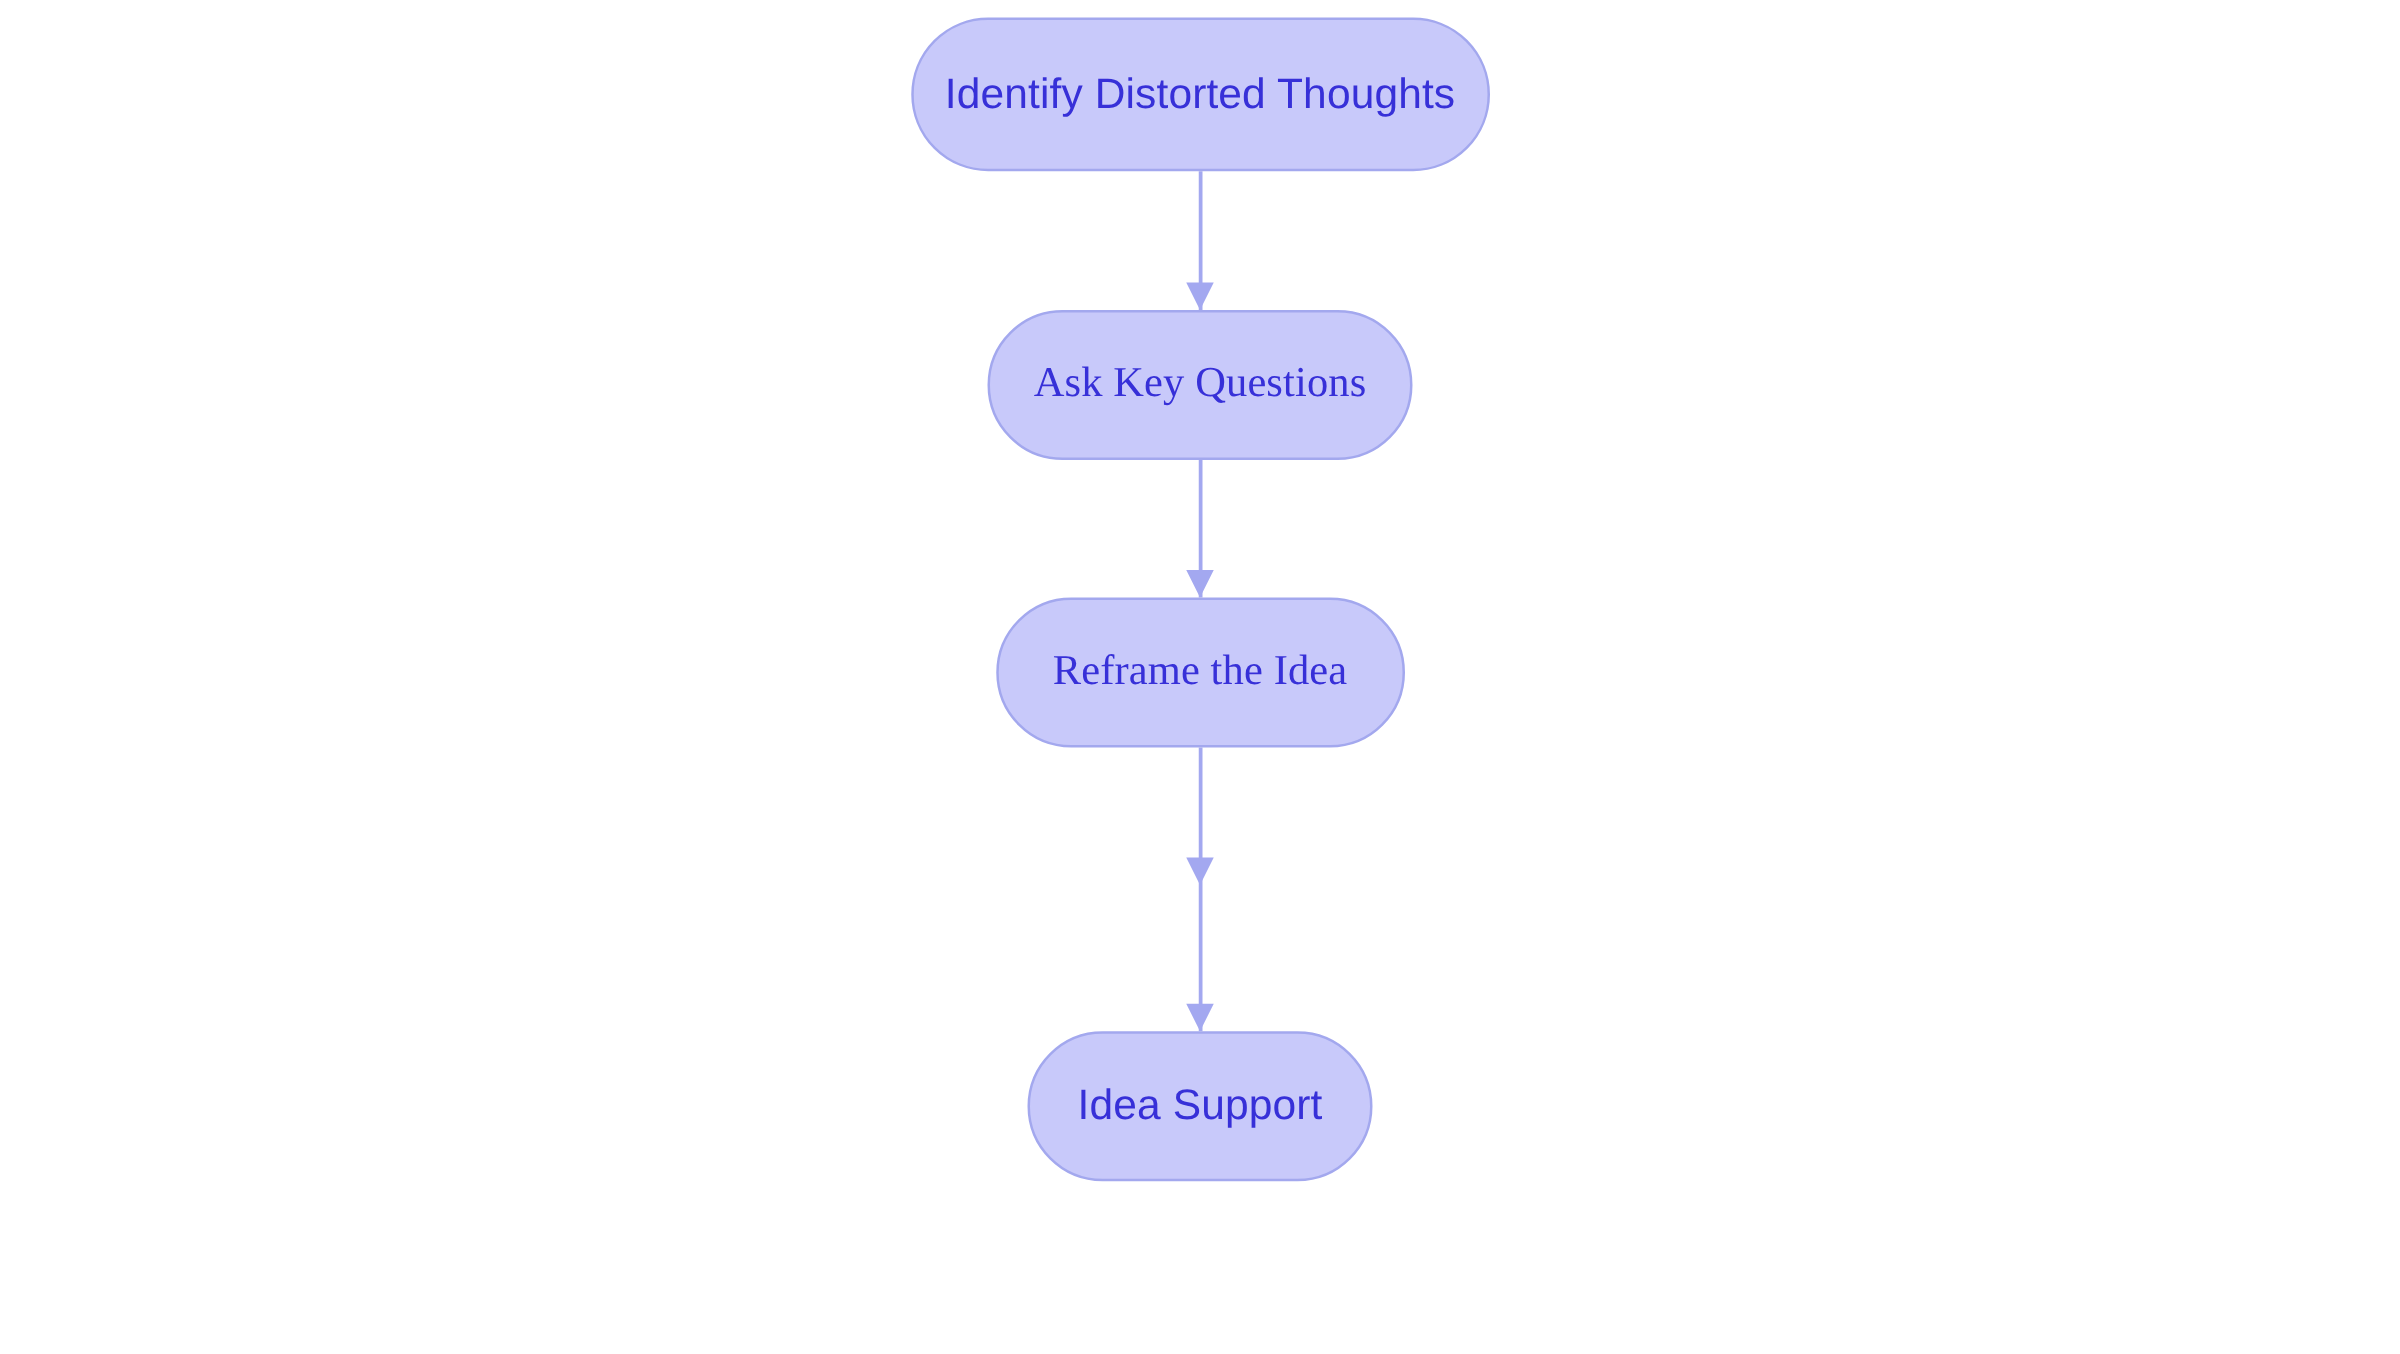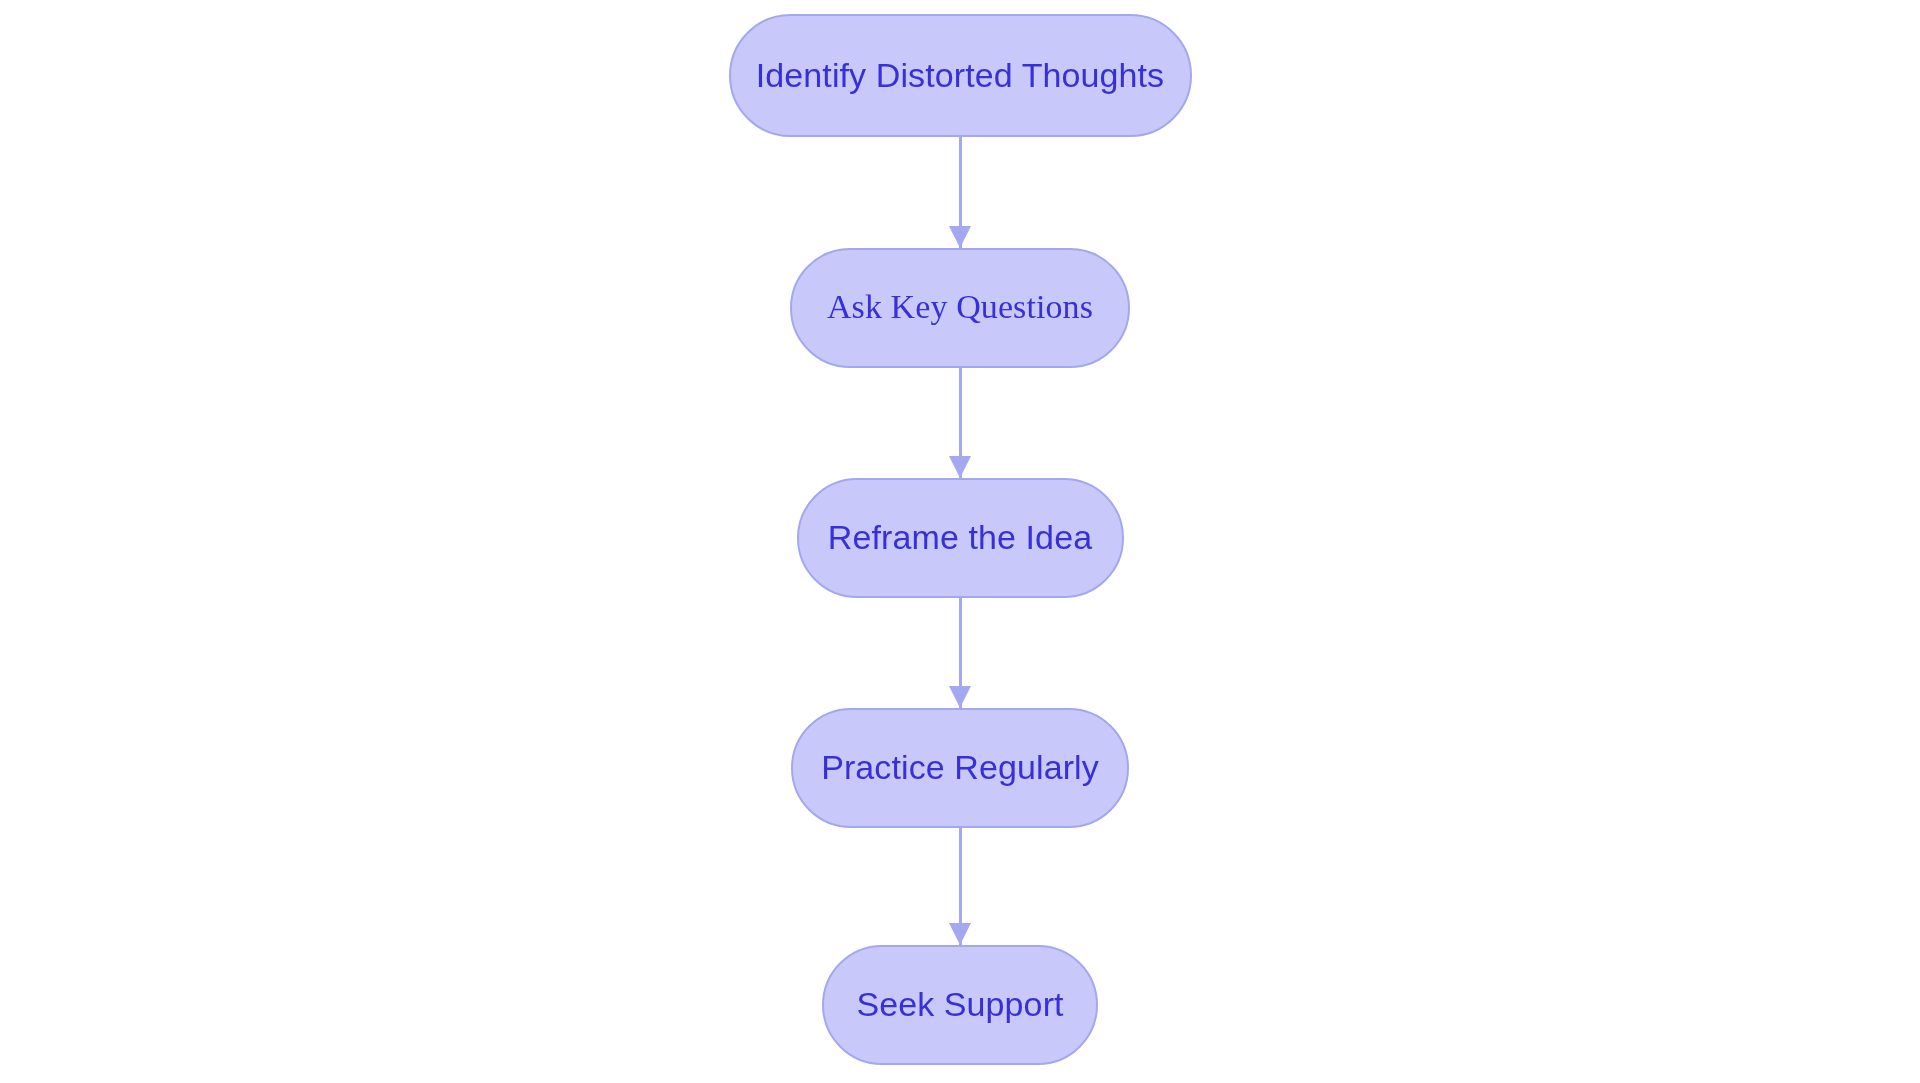--- a/index.html
+++ b/index.html
@@ -51,21 +51,21 @@
   }
 
   .node-label {
     display: block;
     padding-bottom: 2px;
   }
 
   
   .node-0 { width: 463px; height: 123px; margin-top: 14px; }
   .node-1 { width: 340px; height: 120px; font-family: Liberation Serif, serif; }
-  .node-2 { width: 327px; height: 120px; }
+  .node-2 { width: 327px; height: 120px; font-family: Liberation Serif, serif; }
   .node-3 { width: 338px; height: 120px; }
   .node-4 { width: 276px; height: 120px; }
 
   
   .connector {
     position: relative;
     flex: 0 0 auto;
     width: 24px;
     display: flex;
     justify-content: center;
@@ -119,27 +119,24 @@
 
     <div class="node node-2">
       <span class="node-label">Reframe the Idea</span>
     </div>
 
     <div class="connector connector-2">
       <div class="connector-line"></div>
       <div class="connector-arrow"></div>
     </div>
 
-    <div class="node node-3">
-      <span class="node-label">Practice Regularly</span>
-    </div>
 
     <div class="connector connector-3">
       <div class="connector-line"></div>
       <div class="connector-arrow"></div>
     </div>
 
     <div class="node node-4">
-      <span class="node-label">Seek Support</span>
+      <span class="node-label">Idea Support</span>
     </div>
 
   </div>
 </div>
 
 </body></html>

